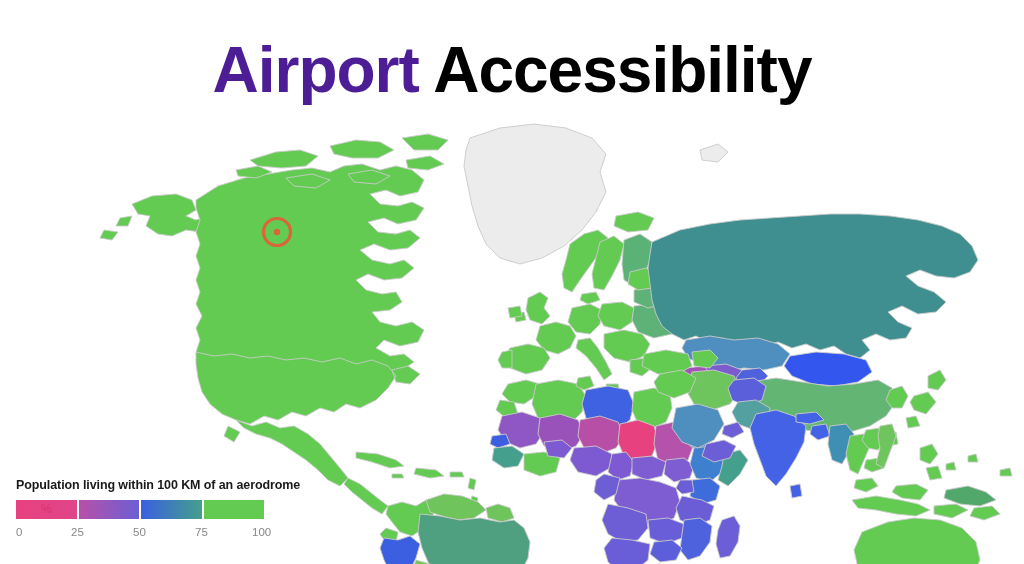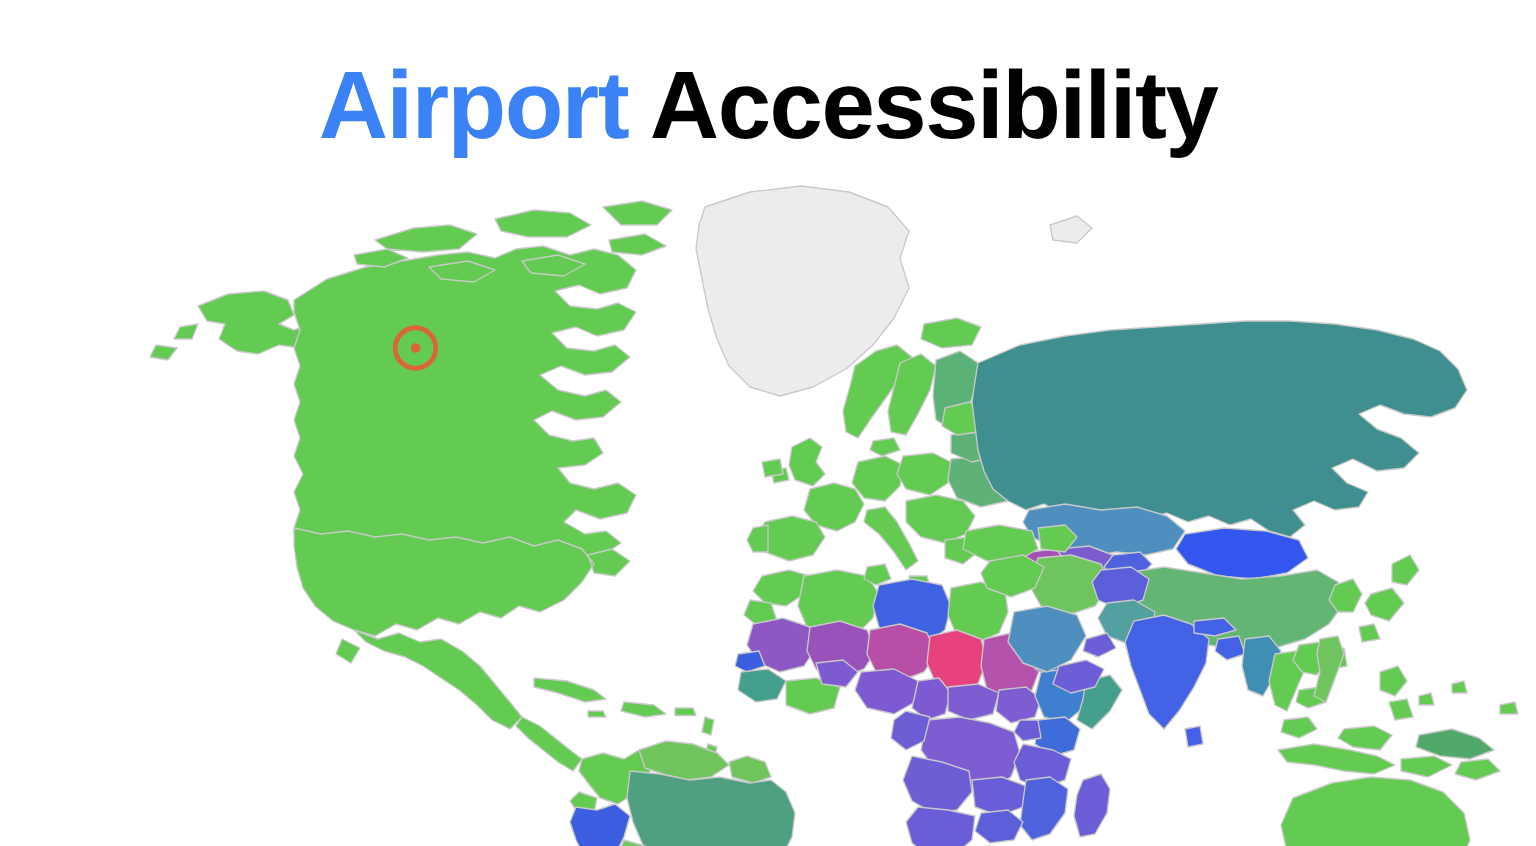--- a/index.html
+++ b/index.html
@@ -24,21 +24,21 @@
     top: 38px;
     width: 1024px;
     text-align: center;
     font-size: 64px;
     font-weight: bold;
     letter-spacing: -1px;
     line-height: 1;
     white-space: nowrap;
     user-select: none;
   }
-  #title-block .word-primary { color: #3b82f6; }
+  #title-block .word-primary { color: #4c1d95; }
   #title-block .word-secondary { color: #000000; }
 
   
   #map-area {
     position: absolute;
     left: 0;
     top: 108px;
     width: 1024px;
     height: 456px;
   }
@@ -256,14 +256,34 @@
       <path class="country" fill="#63cb52" d="M1000 470 L1012 464 L1018 474 L1008 482 L998 478 Z M1006 488 L1018 486 L1022 498 L1010 500 Z"></path>
       <path class="country" fill="#63cb52" d="M968 348 L976 346 L978 354 L968 354 Z M1000 362 L1010 360 L1012 368 L1000 368 Z M946 356 L954 354 L956 362 L946 362 Z"></path>
 
       <g>
         <circle id="location-marker-ring" cx="277" cy="124" r="13.5"></circle>
         <circle id="location-marker-dot" cx="277" cy="124" r="3.2"></circle>
       </g>
     </svg>
   </div>
 
+  <div id="legend">
+    <div id="legend-title">Population living within 100 KM of an aerodrome</div>
+
+    <div id="legend-bar">
+      <div class="legend-seg" style="background: linear-gradient(to right, #e8417f, #e0458a);">
+        <div id="legend-percent-label">%</div>
+      </div>
+      <div class="legend-seg" style="background: linear-gradient(to right, #b850a8, #6b5fd4);"></div>
+      <div class="legend-seg" style="background: linear-gradient(to right, #3b5fe0, #44a08c);"></div>
+      <div class="legend-seg" style="background: linear-gradient(to right, #63cb52, #63cb52);"></div>
+    </div>
+
+    <div id="legend-ticks">
+      <span class="legend-tick" style="left:0px;">0</span>
+      <span class="legend-tick" style="left:55px;">25</span>
+      <span class="legend-tick" style="left:117px;">50</span>
+      <span class="legend-tick" style="left:179px;">75</span>
+      <span class="legend-tick" style="left:236px;">100</span>
+    </div>
+  </div>
 
 </div>
 
 </body></html>

